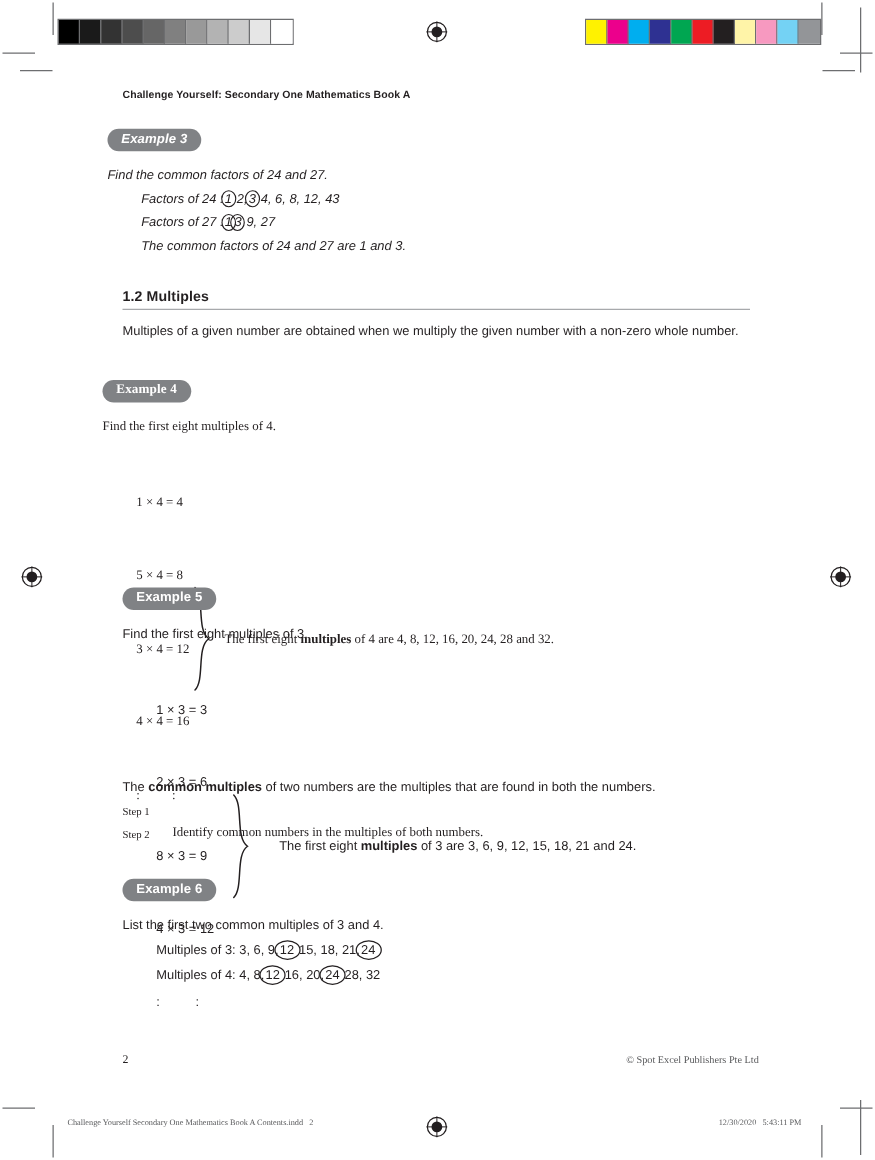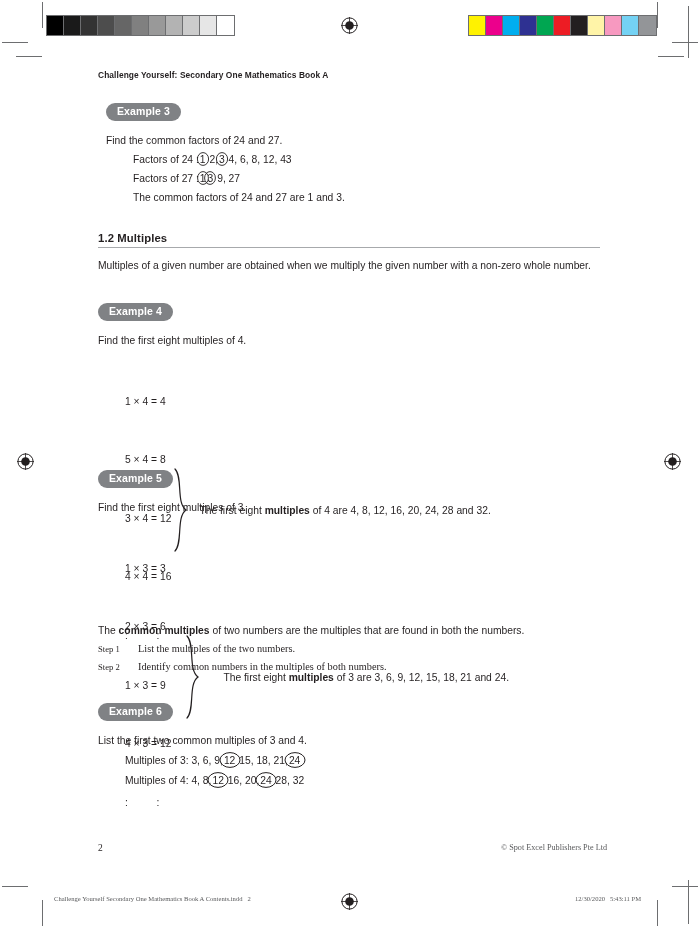--- a/index.html
+++ b/index.html
@@ -262,21 +262,21 @@
     <div class="sw" style="background: rgb(255, 244, 168);"></div>
     <div class="sw" style="background: rgb(247, 153, 192);"></div>
     <div class="sw" style="background: rgb(116, 210, 244);"></div>
     <div class="sw" style="background: rgb(147, 149, 152);"></div>
   </div>
 
 <div class="page">
 
   <div class="running-head">Challenge Yourself: Secondary One Mathematics Book A</div>
 
-  <div class="blk" style="left:106px; top:101px;">
+  <div class="blk" style="left:86px; top:101px;font-style:italic;">
     <span class="example-badge">Example 3</span>
     <div class="body-text" style="margin-top:11px;">Find the common factors of 24 and 27.</div>
     <div class="body-text indent-1" style="margin-top:2px;">
       <span>Factors of 24 :</span><span class="circ"><span>1</span><svg width="15" height="15" viewBox="0 0 15 15">
             <ellipse cx="7.5" cy="7.5" rx="5.6" ry="6.4" fill="none" stroke="#231f20" stroke-width="0.9"></ellipse>
           </svg></span><span> 2,</span><span class="circ"><span>3</span><svg width="15" height="15" viewBox="0 0 15 15">
             <ellipse cx="7.5" cy="7.5" rx="5.6" ry="6.4" fill="none" stroke="#231f20" stroke-width="0.9"></ellipse>
           </svg></span><span> 4, 6, 8, 12, 43</span>
     </div>
     <div class="body-text indent-1" style="margin-top:2px;">
@@ -288,21 +288,21 @@
     </div>
     <div class="body-text indent-1" style="margin-top:2px;">The common factors of 24 and 27 are 1 and 3.</div>
   </div>
 
   <div class="blk" style="left:98px; top:232px;">
     <div class="sec-head">1.2 Multiples</div>
     <div class="rule"></div>
     <div class="body-text" style="margin-top:9px; width:508px;">Multiples of a given number are obtained when we multiply the given number with a non-zero whole number.</div>
   </div>
 
-  <div class="blk" style="left:98px; top:301px;">
+  <div class="blk" style="left:82px; top:301px;font-family:Liberation Serif, serif;">
     <span class="example-badge">Example 4</span>
     <div class="body-text" style="margin-top:11px;">Find the first eight multiples of 4.</div>
     <div class="eq-wrap" style="margin-top:4px;">
       <div class="eq-col">
         <div>1 × 4 = 4</div>
         <div>5 × 4 = 8</div>
         <div>3 × 4 = 12</div>
         <div>4 × 4 = 16</div>
         <div class="dots">:          :</div>
       </div>
@@ -315,41 +315,40 @@
     </div>
   </div>
 
   <div class="blk" style="left:98px; top:468px;">
     <span class="example-badge">Example 5</span>
     <div class="body-text" style="margin-top:11px;">Find the first eight multiples of 3.</div>
     <div class="eq-wrap" style="margin-top:4px;gap:12px;">
       <div class="eq-col">
         <div>1 × 3 = 3</div>
         <div>2 × 3 = 6</div>
-        <div>1 × 3 = 9</div>
+        <div>8 × 3 = 9</div>
         <div>4 × 3 = 12</div>
         <div class="dots">:          :</div>
       </div>
       <svg class="brace" width="18" height="86" viewBox="0 0 18 86" style="margin-top:-16px;">
         <path d="M2 2 C10 10, 3 36, 13 43 C3 50, 10 76, 2 84" fill="none" stroke="#231f20" stroke-width="1.2" stroke-linecap="round"></path>
       </svg>
       <div class="brace-txt" style="margin-top:-16px;">
         <span>The first eight </span><b>multiples</b><span> of 3 are 3, 6, 9, 12, 15, 18, 21 and 24.</span>
       </div>
     </div>
   </div>
 
   <div class="blk" style="left:98px; top:622px;">
     <div class="body-text">
       <span>The </span><b>common multiples</b><span> of two numbers are the multiples that are found in both the numbers.</span>
     </div>
     <div class="steps" style="margin-top:1px;">
       <div class="step-row">
         <span class="step-lbl">Step 1</span>
-        <span>List the multiples of the two numbers.</span>
       </div>
       <div class="step-row">
         <span class="step-lbl">Step 2</span>
         <span>Identify common numbers in the multiples of both numbers.</span>
       </div>
     </div>
   </div>
 
   <div class="blk" style="left:98px; top:701px;">
     <span class="example-badge">Example 6</span>

